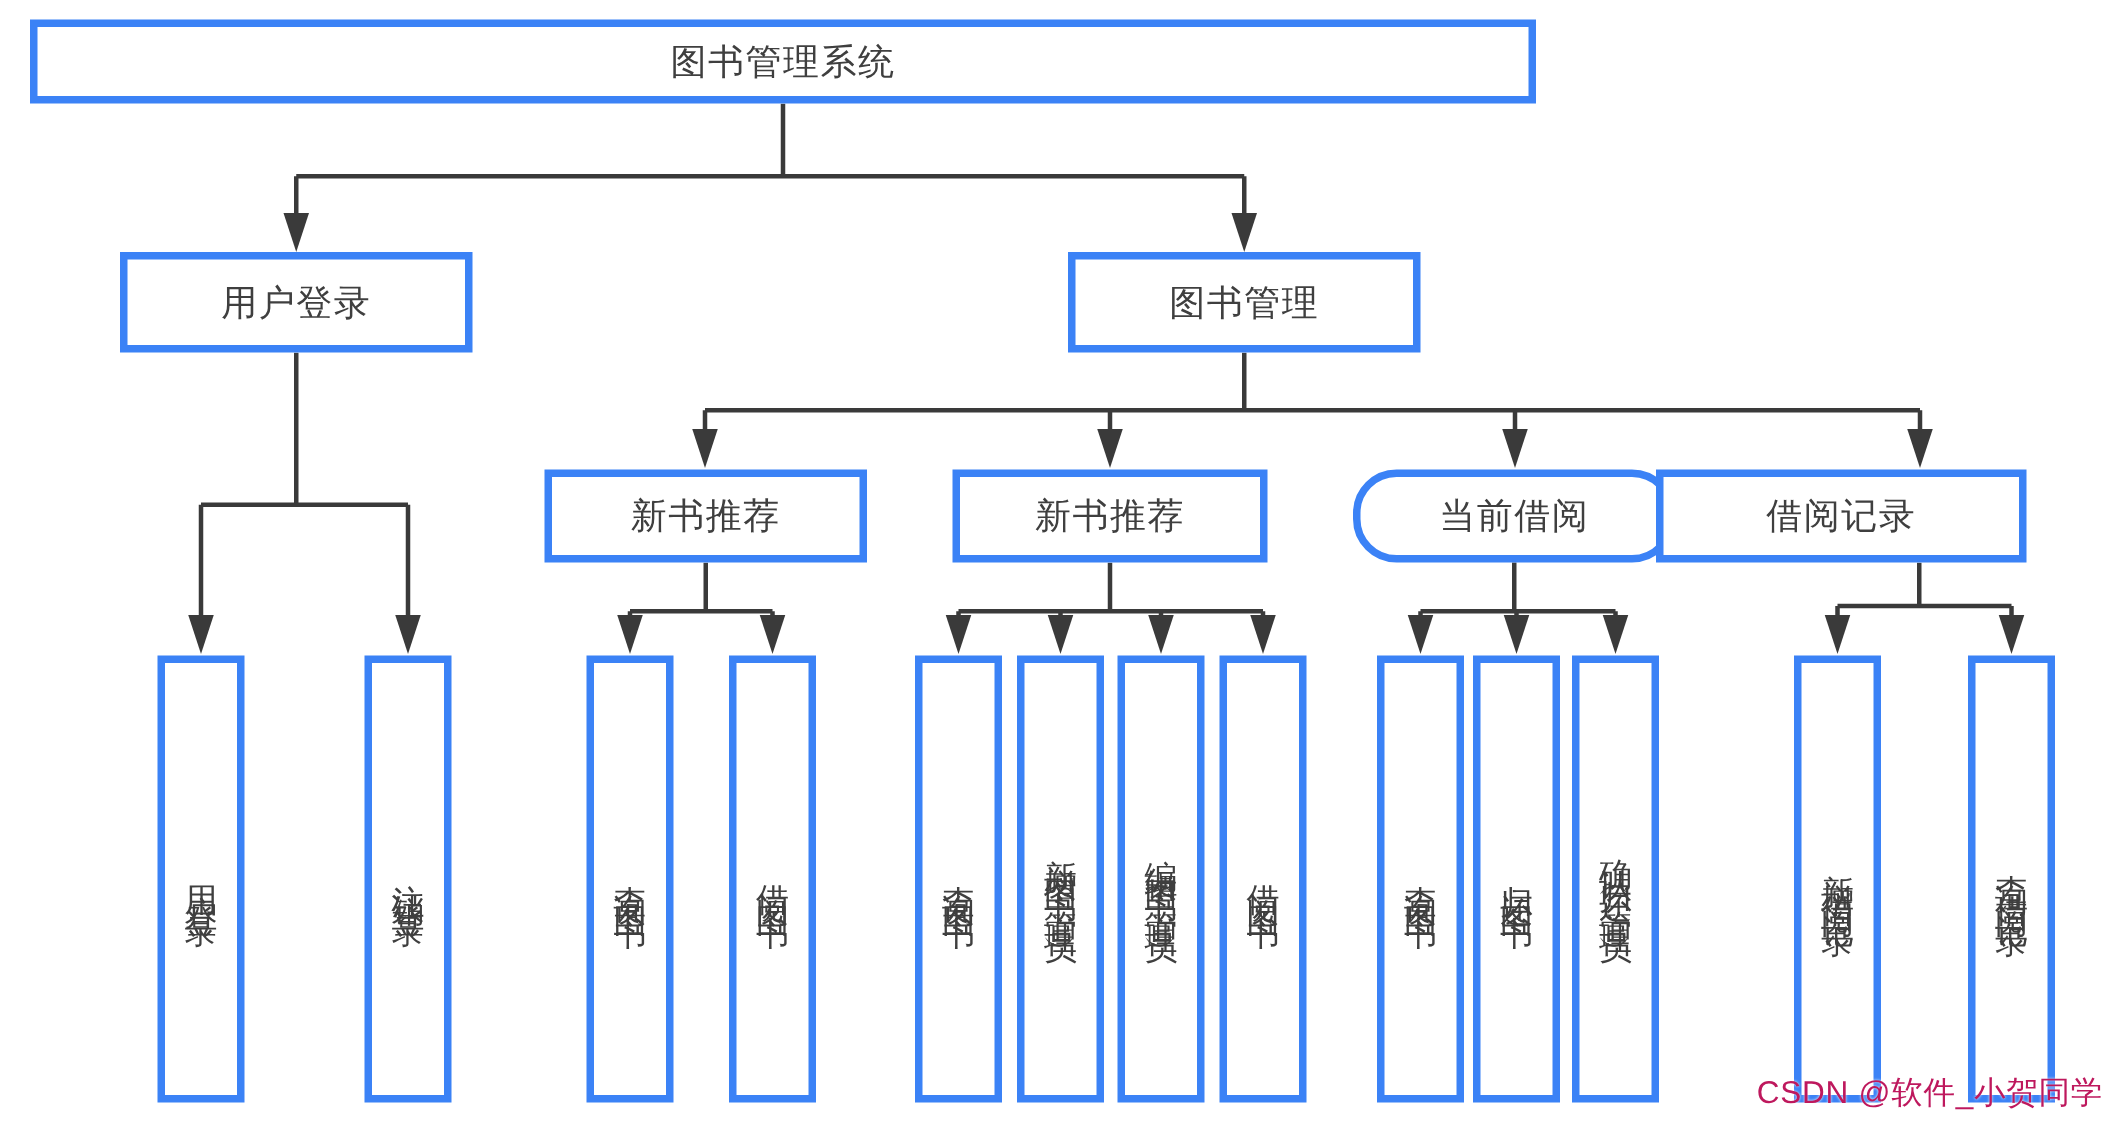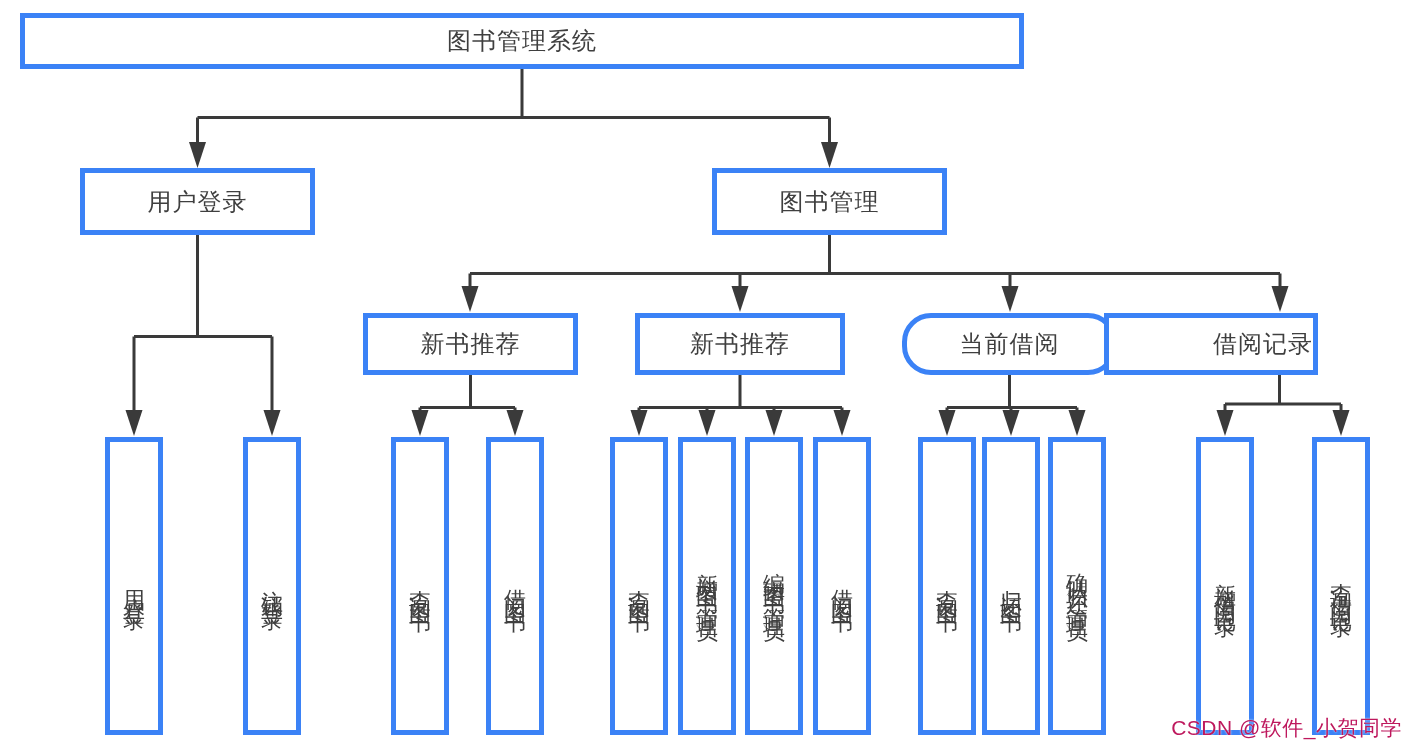--- a/index.html
+++ b/index.html
@@ -29,21 +29,21 @@
     line-height:1;
     white-space:nowrap;
   }
   
   .n-root {left:20px;  top:13px;  width:1004px;height:56px;}
   .n-l2-0 {left:80px;  top:168px; width:235px; height:67px;}
   .n-l2-1 {left:712px; top:168px; width:235px; height:67px;}
   .n-l3-0 {left:363px; top:313px; width:215px; height:62px;}
   .n-l3-1 {left:635px; top:313px; width:210px; height:62px;}
   .n-l3-2 {left:902px; top:313px; width:215px; height:62px;border-radius:29px;}
-  .n-l3-3 {left:1104px;top:313px; width:214px; height:62px;justify-content:flex-end;}
+  .n-l3-3 {left:1104px;top:313px; width:247px; height:62px;}
   .leaf{top:437px;height:298px;width:58px;}
   .n-g1-0{left:105px;} .n-g1-1{left:243px;}
   .n-g2-0{left:391px;} .n-g2-1{left:486px;}
   .n-g3-0{left:610px;} .n-g3-1{left:678px;} .n-g3-2{left:745px;} .n-g3-3{left:813px;}
   .n-g4-0{left:918px;} .n-g4-1{left:982px;} .n-g4-2{left:1048px;}
   .n-g5-0{left:1196px;}.n-g5-1{left:1312px;}
   .watermark{
     position:absolute;
     right:3px;bottom:5px;
     color:#be185d;

